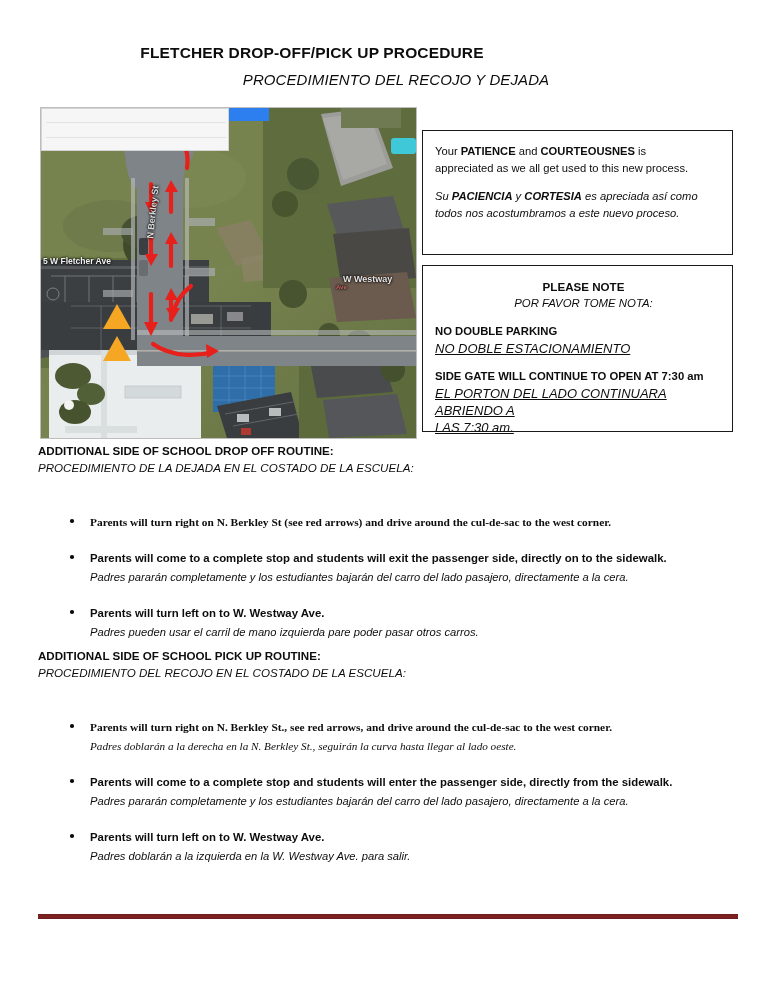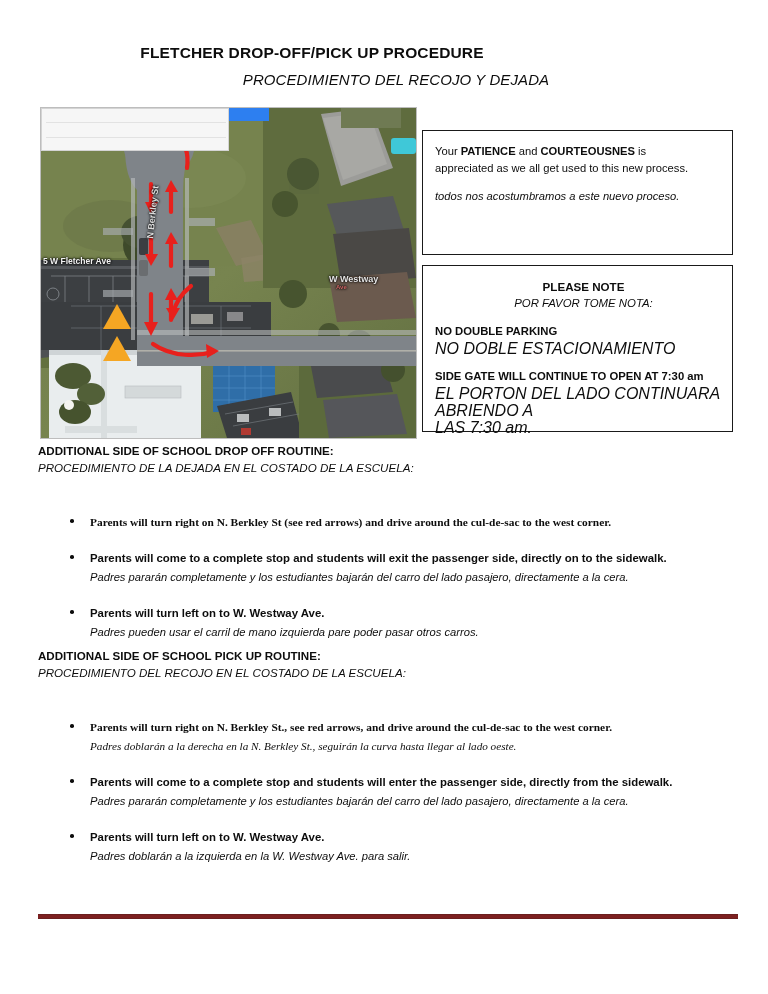--- a/index.html
+++ b/index.html
@@ -63,21 +63,21 @@
   #mlabel-fletcher {
     left: 2px; top: 148px; font-size: 8.5px;
   }
   #mlabel-berkley {
     left: 104px; top: 130px; font-size: 9px;
     transform: rotate(-84deg);
     transform-origin: left top;
     color: #dcdcdc;
   }
   #mlabel-westway {
-    left: 288px; top: 166px; font-size: 9px;
+    left: 302px; top: 166px; font-size: 9px;
     color: #e4e4e4;
   }
   #mlabel-westway-sub {
     left: 295px; top: 176px; font-size: 6px;
     color: #d06666;
   }
   
   .map-overlay-box {
     position: absolute;
     left: 0px; top: 0px;
@@ -112,21 +112,21 @@
   .bx-line.es { font-style: italic; }
   .bx-line b { font-weight: bold; }
   .bx-gap { height: 11px; }
   .bx-heading {
     font-size: 11.6px; font-weight: bold; text-align: center; line-height: 17px;
   }
   .bx-sub-it {
     font-size: 11.4px; font-style: italic; text-align: center; line-height: 17px;
   }
   .bx-strong { font-size: 11.3px; font-weight: bold; line-height: 17px; }
-  .bx-ital { font-size: 16px; font-style: italic; line-height: 17px; }
+  .bx-ital { font-size: 13px; font-style: italic; line-height: 17px; text-decoration: underline; }
 
   
   .section {
     position: absolute;
     left: 38px;
     width: 700px;
   }
   #section-dropoff { top: 443px; }
   #section-pickup  { top: 648px; }
 
@@ -367,20 +367,21 @@
   <div class="map-label" id="mlabel-fletcher">5 W Fletcher Ave</div>
   <div class="map-label" id="mlabel-berkley">N Berkley St</div>
   <div class="map-label" id="mlabel-westway">W Westway</div>
   <div class="map-label" id="mlabel-westway-sub">Ave</div>
 </div>
 
 <div class="note-box" id="box-patience">
   <div class="bx-line en"><span>Your </span><b>PATIENCE</b><span> and </span><b>COURTEOUSNES</b><span> is</span></div>
   <div class="bx-line en">appreciated as we all get used to this new process.</div>
   <div class="bx-gap"></div>
+  <div class="bx-line es"><span>Su </span><b>PACIENCIA</b><span> y </span><b>CORTESIA</b><span> es apreciada así como</span></div>
   <div class="bx-line es">todos nos acostumbramos a este nuevo proceso.</div>
 </div>
 
 <div class="note-box" id="box-please-note">
   <div class="bx-heading">PLEASE NOTE</div>
   <div class="bx-sub-it">POR FAVOR TOME NOTA:</div>
   <div class="bx-gap"></div>
   <div class="bx-strong">NO DOUBLE PARKING</div>
   <div class="bx-ital">NO DOBLE ESTACIONAMIENTO</div>
   <div class="bx-gap"></div>

